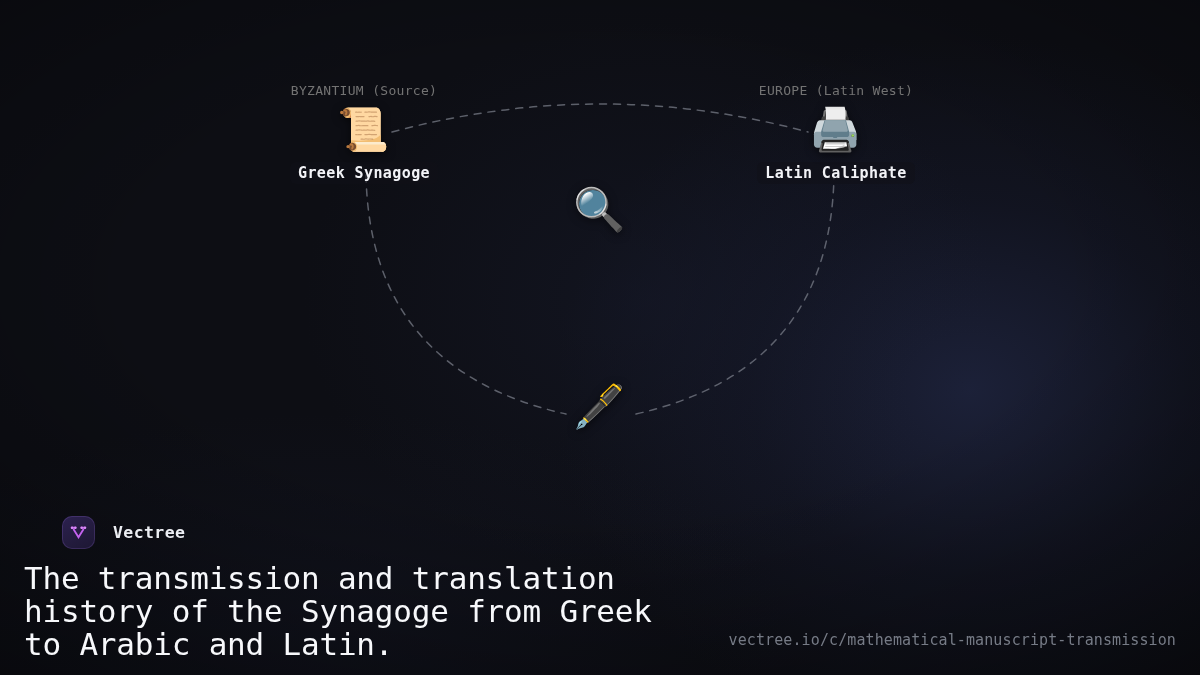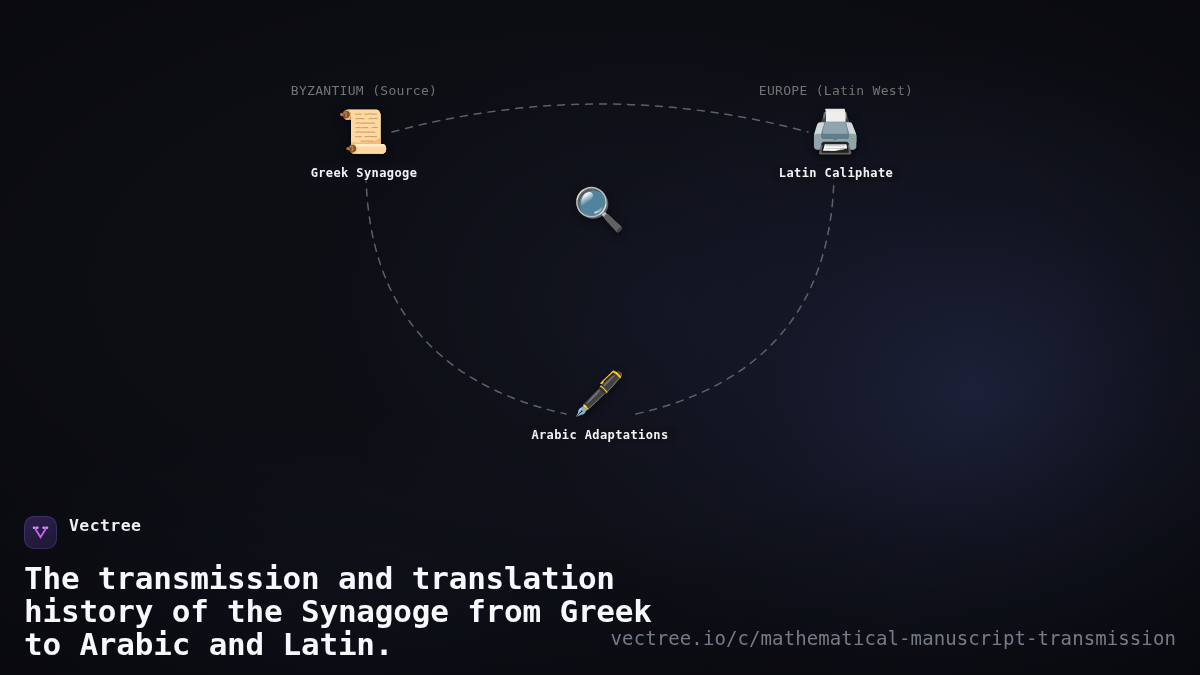--- a/index.html
+++ b/index.html
@@ -68,21 +68,21 @@
     font-size: 42px;
     line-height: 1;
     height: 48px;
     display: flex;
     align-items: center;
     justify-content: center;
     filter: drop-shadow(0 2px 4px rgba(0,0,0,0.55));
   }
   .node-label {
     margin-top: 8px;
-    font-size: 12px;
+    font-size: 15px;
     font-weight: bold;
     color: #f2f3f7;
     letter-spacing: 0.4px;
     white-space: nowrap;
     padding: 2px 8px;
     border-radius: 6px;
     background: rgba(16,17,24,0.55);
   }
 
   
@@ -96,52 +96,53 @@
   }
 
   
   .footer {
     position: absolute;
     left: 0; right: 0; bottom: 0;
     padding: 0 24px 14px 24px;
   }
   .brand-row {
     display: flex;
-    align-items: flex-start;
-    gap: 12px;
+    align-items: center;
+    gap: 18px;
     margin-bottom: 13px;
+    margin-left: 38px;
   }
   .brand-mark {
     width: 33px; height: 33px;
     border-radius: 10px;
     background: linear-gradient(150deg, #2c2150 0%, #241c3f 55%, #1d1733 100%);
     box-shadow: 0 0 0 1px rgba(150,110,220,0.22) inset;
     display: flex; align-items: center; justify-content: center;
     flex: none;
   }
   .brand-name {
     font-size: 16.5px;
     font-weight: bold;
     color: #eceef3;
     letter-spacing: 0.4px;
   }
   .headline {
     font-size: 31px;
-    font-weight: bold;
+    font-weight: normal;
     line-height: 1.06;
     color: #f7f8fb;
     letter-spacing: -0.2px;
     max-width: 760px;
     white-space: pre-line;
   }
   .url {
     position: absolute;
     right: 24px;
     bottom: 26px;
-    font-size: 19px;
+    font-size: 15px;
     color: #767b86;
     letter-spacing: 0.1px;
     white-space: nowrap;
     margin-left: 24px;
   }
 </style>
 </head>
 <body>
 
 <div class="bg-wrap">
@@ -171,21 +172,20 @@
     <div class="node-icon">🖨️</div>
     <div class="node-label">Latin Caliphate</div>
   </div>
 
   <div class="node" style="left:600px; top:210px;">
     <div class="node-icon">🔍</div>
   </div>
 
   <div class="node" style="left:600px; top:407px;">
     <div class="node-icon">🖋️</div>
-    <div class="node-label">Arabic Adaptations</div>
   </div>
 
   <div class="region" style="left:364px; top:90px;">BYZANTIUM (Source)</div>
   <div class="region" style="left:836px; top:90px;">EUROPE (Latin West)</div>
 </div>
 
 <div class="footer">
   <div class="brand-row">
     <div class="brand-mark">
       <svg width="21" height="21" viewBox="0 0 24 24" aria-hidden="true">

